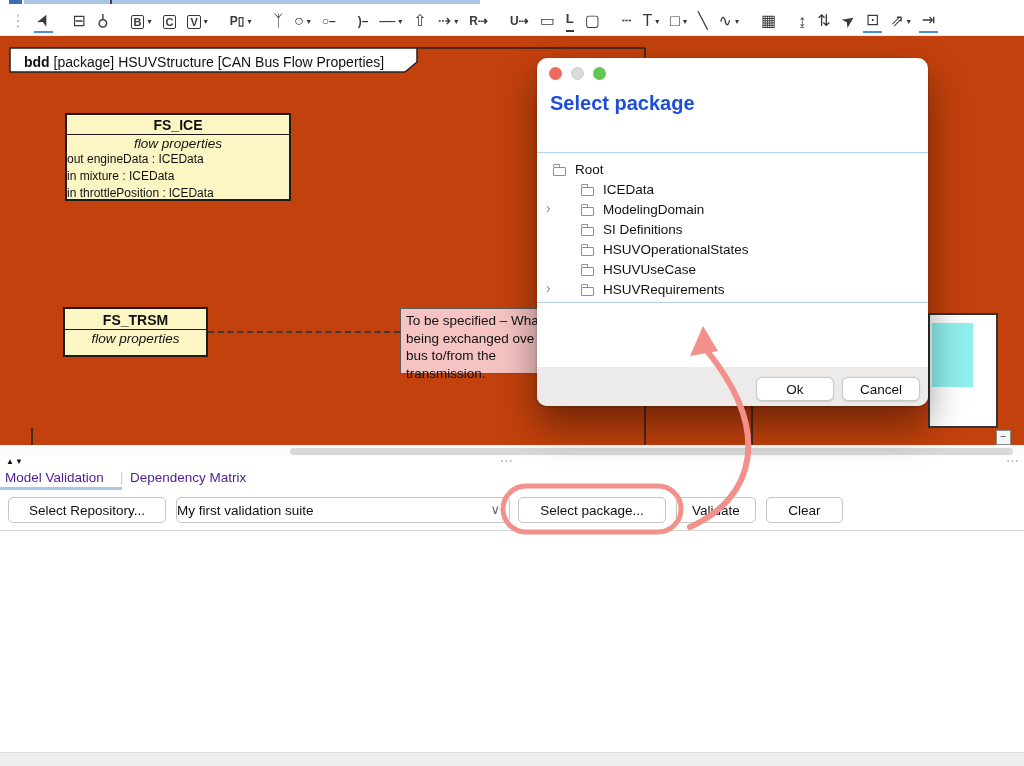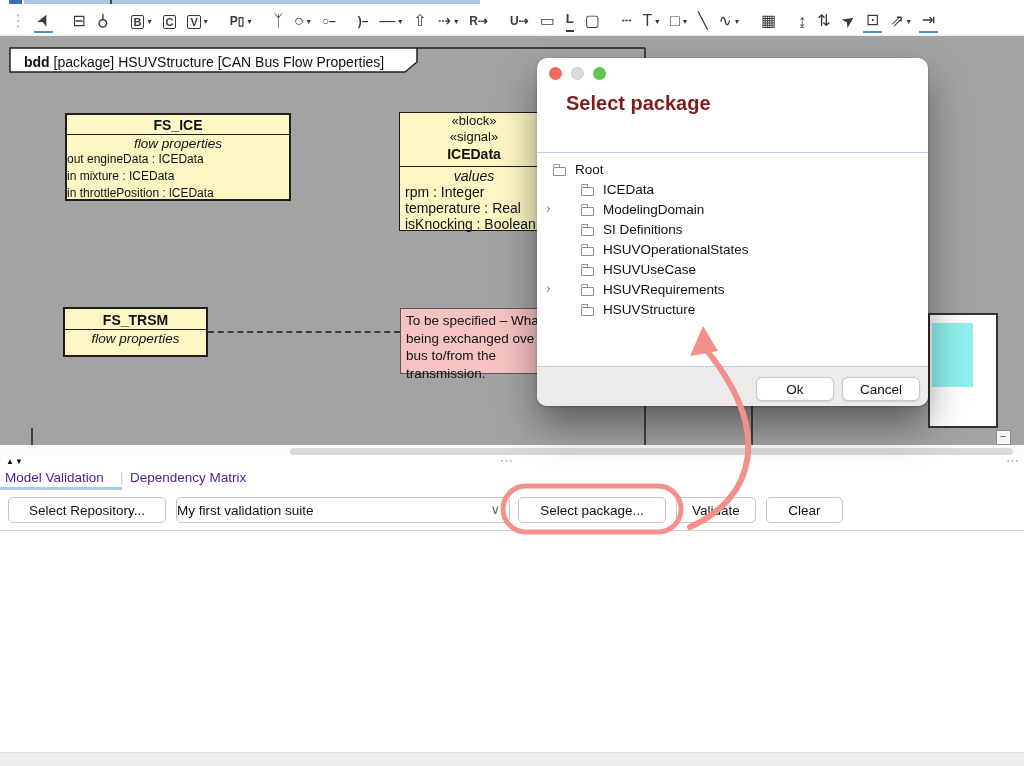--- a/index.html
+++ b/index.html
@@ -22,21 +22,21 @@
   .tb-glyph.boxed{font-size:11px;font-weight:bold;line-height:12px;border:1.5px solid #3a3a3a;
                   border-radius:2px;padding:0 2px;margin-bottom:3px;}
   .tb-glyph.rotNW{display:inline-block;transform:rotate(-65deg);}
   .tb-glyph.rotNE{display:inline-block;transform:rotate(-35deg);}
   .tb-glyph.rot180{display:inline-block;transform:rotate(180deg);}
   .tb-glyph.underl{border-bottom:2px solid #3a3a3a;font-weight:bold;font-size:13px;}
   .tb-glyph.dim{color:#b5b5b5;}
   .tb-caret{font-size:8px;color:#333;margin-left:3px;line-height:20px;}
 
   
-  #canvas{position:absolute;left:0;top:36px;width:1024px;height:409px;background:#a3a3a3;}
+  #canvas{position:absolute;left:0;top:36px;width:1024px;height:409px;background:#c2410c;}
   #frame-svg{position:absolute;left:0;top:0;z-index:1;}
   .frame-label{position:absolute;left:24px;top:18px;font-size:14px;z-index:2;}
   .frame-label b{font-weight:bold;}
 
   .uml-block{position:absolute;background:#fcf6c4;border:2px solid #1c1c1c;box-sizing:border-box;z-index:3;}
   .uml-title{font-weight:bold;font-size:14px;text-align:center;padding:2px 4px 1px;border-bottom:1.5px solid #1c1c1c;}
   .uml-compart{font-style:italic;font-size:13.5px;text-align:center;padding-top:1px;}
   .prop-line{font-size:12px;padding-left:0;line-height:17px;white-space:nowrap;}
   .stereo-line{font-size:13px;text-align:center;line-height:16px;}
 
@@ -91,23 +91,23 @@
   #results-msg{margin-top:100px;text-align:center;font-size:13.5px;color:#111;}
   #bottom-strip{position:absolute;left:0;top:752px;width:1024px;height:14px;background:#ededed;border-top:1px solid #dcdcdc;}
 
   
   #dialog{position:absolute;left:537px;top:58px;width:391px;height:348px;background:#fff;border-radius:10px;
           box-shadow:0 20px 38px rgba(0,0,0,.42),0 1px 3px rgba(0,0,0,.25);z-index:40;box-sizing:border-box;}
   .light{position:absolute;top:9px;width:13px;height:13px;border-radius:50%;}
   #light-close{left:12px;background:#ee6a5f;}
   #light-min{left:34px;background:#dbdbdb;border:0.5px solid #cfcfcf;box-sizing:border-box;}
   #light-zoom{left:56px;background:#62c554;}
-  #dlg-title{position:absolute;left:13px;top:34px;font-size:20px;font-weight:bold;color:#7f1d1d;margin-left:16px;}
+  #dlg-title{position:absolute;left:13px;top:34px;font-size:20px;font-weight:bold;color:#1d4ed8;}
   #dlg-subtitle{position:absolute;left:13px;top:63px;font-size:13.5px;color:#1b1b1b;}
-  #tree{position:absolute;left:0;top:94px;width:100%;height:215px;border-top:1px solid #b3cfe9;
+  #tree{position:absolute;left:0;top:94px;width:100%;height:151px;border-top:1px solid #b3cfe9;
         border-bottom:1px solid #b3cfe9;box-sizing:border-box;padding-top:6px;overflow:hidden;background:#fff;}
   .tree-row{position:relative;height:20px;display:flex;align-items:center;font-size:13.5px;}
   .tree-row.lvl0{padding-left:16px;} .tree-row.lvl1{padding-left:44px;}
   .tree-chev{position:absolute;left:9px;top:1px;color:#8e8e8e;font-size:14px;}
   .folder-icon{display:inline-block;margin-right:8px;position:relative;width:14px;height:13px;}
   .folder{position:absolute;left:0;top:4px;width:11px;height:7px;border:1.5px solid #8e8e8e;border-radius:1px;background:#fdfdfd;}
   .folder::before{content:"";position:absolute;left:-1.5px;top:-4px;width:5px;height:2px;
                   border:1.5px solid #8e8e8e;border-bottom:none;border-radius:1.5px 1.5px 0 0;}
   #dlg-footer{position:absolute;left:0;bottom:0;width:100%;height:39px;background:#edebe9;
               border-radius:0 0 10px 10px;}
@@ -251,33 +251,20 @@
     <div id="fsice" class="uml-block">
       <div class="uml-title">FS_ICE</div>
       <div class="uml-compart">flow properties</div>
       <div id="fsice-props">
           <div class="prop-line">out engineData : ICEData</div>
           <div class="prop-line">in mixture : ICEData</div>
           <div class="prop-line">in throttlePosition : lCEData</div>
         </div>
     </div>
 
-    <div id="icedata" class="uml-block">
-      <div id="icedata-stereos">
-          <div class="stereo-line">«block»</div>
-          <div class="stereo-line">«signal»</div>
-        </div>
-      <div class="name">ICEData</div>
-      <div class="uml-compart">values</div>
-      <div id="icedata-props">
-          <div class="prop-line">rpm : Integer</div>
-          <div class="prop-line">temperature : Real</div>
-          <div class="prop-line">isKnocking : Boolean</div>
-        </div>
-    </div>
 
     <div id="fstrsm" class="uml-block">
       <div class="uml-title">FS_TRSM</div>
       <div class="uml-compart">flow properties</div>
     </div>
 
     <div id="conn-trsm-note"></div>
 
     <div id="note">
       <div id="note-lines">

